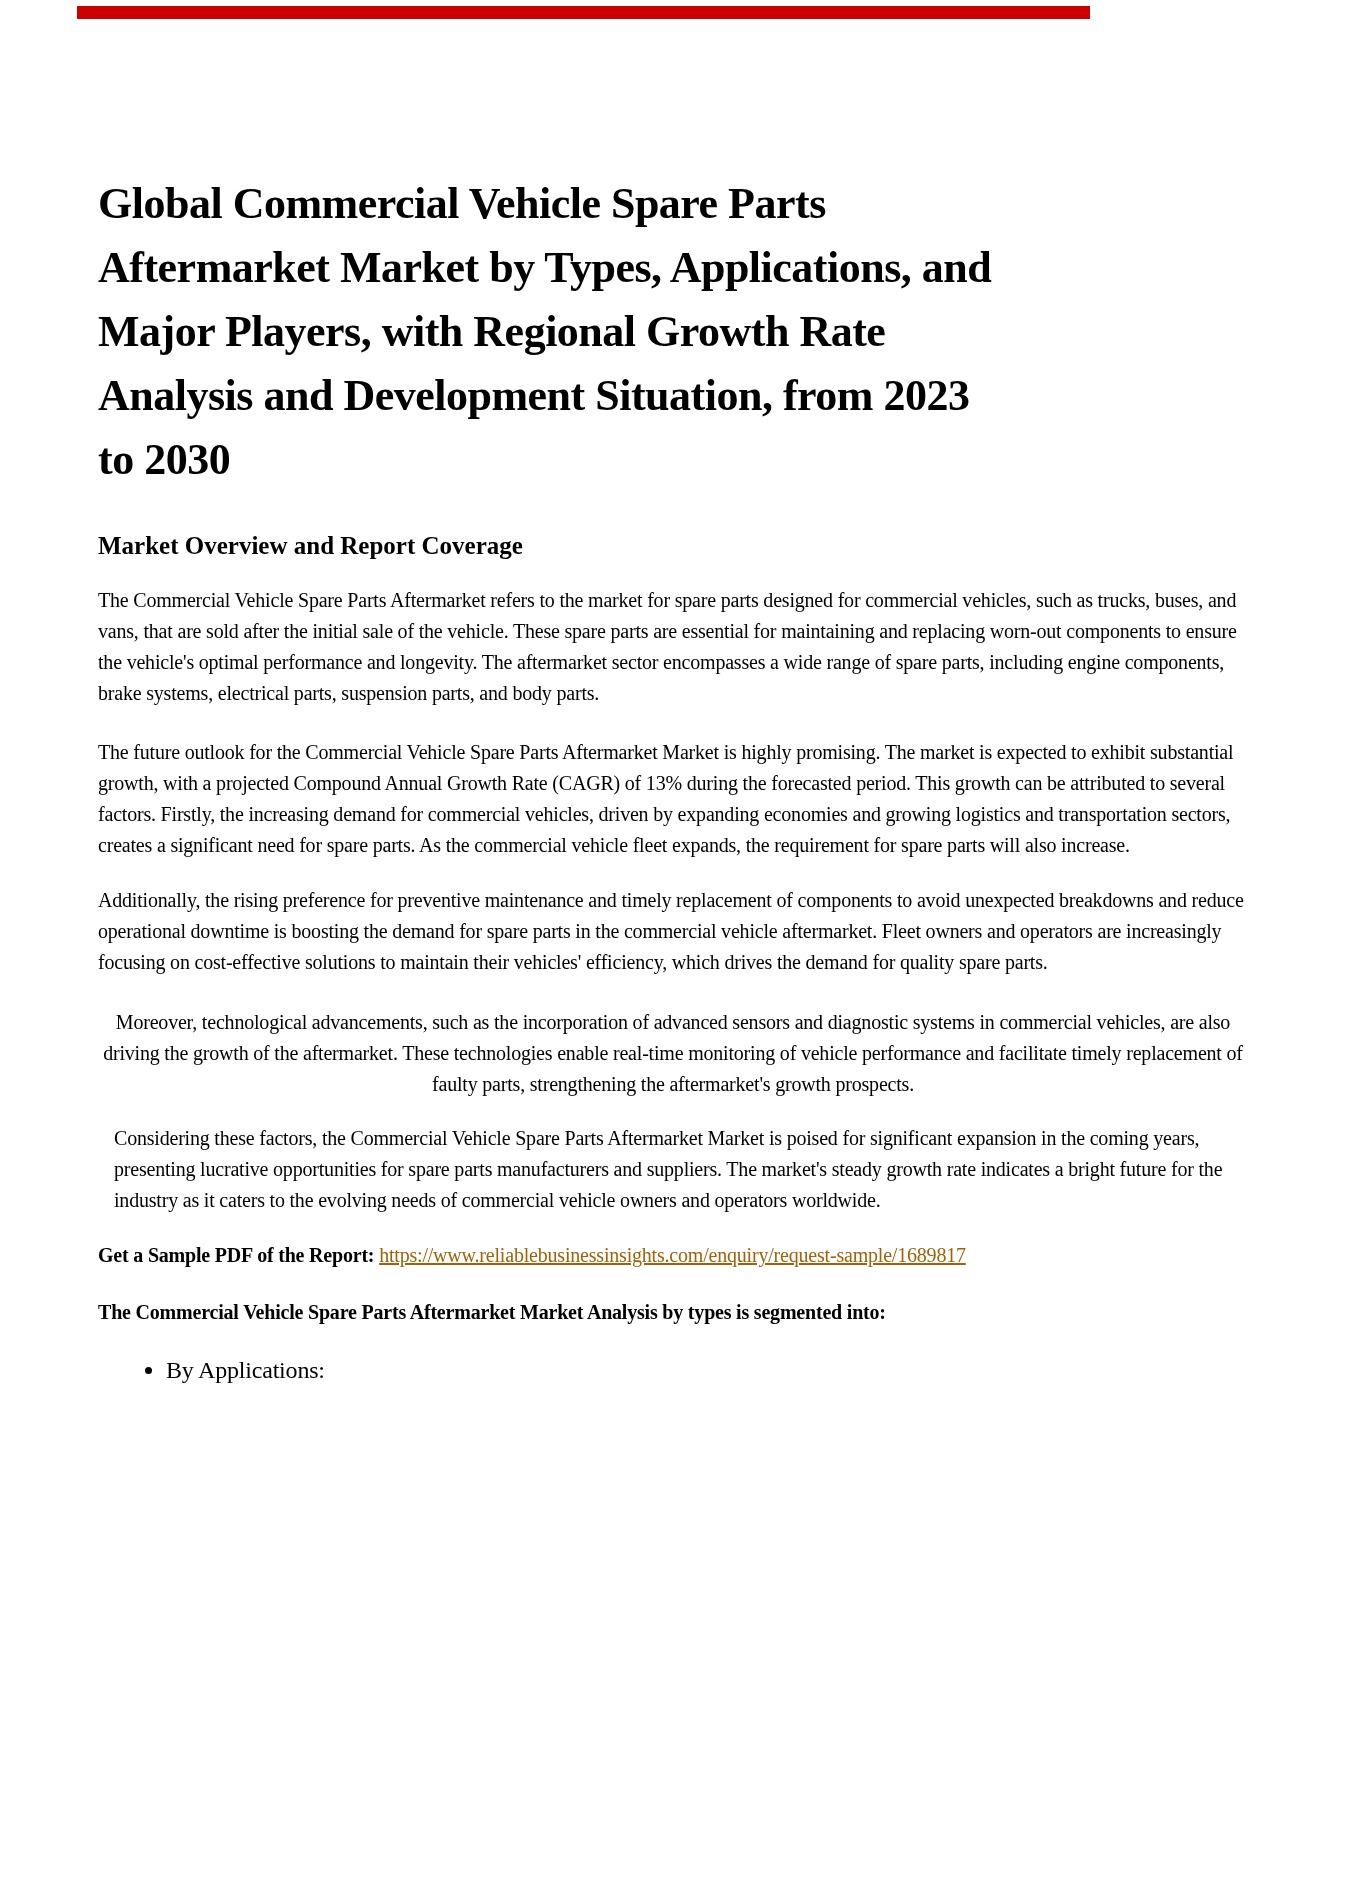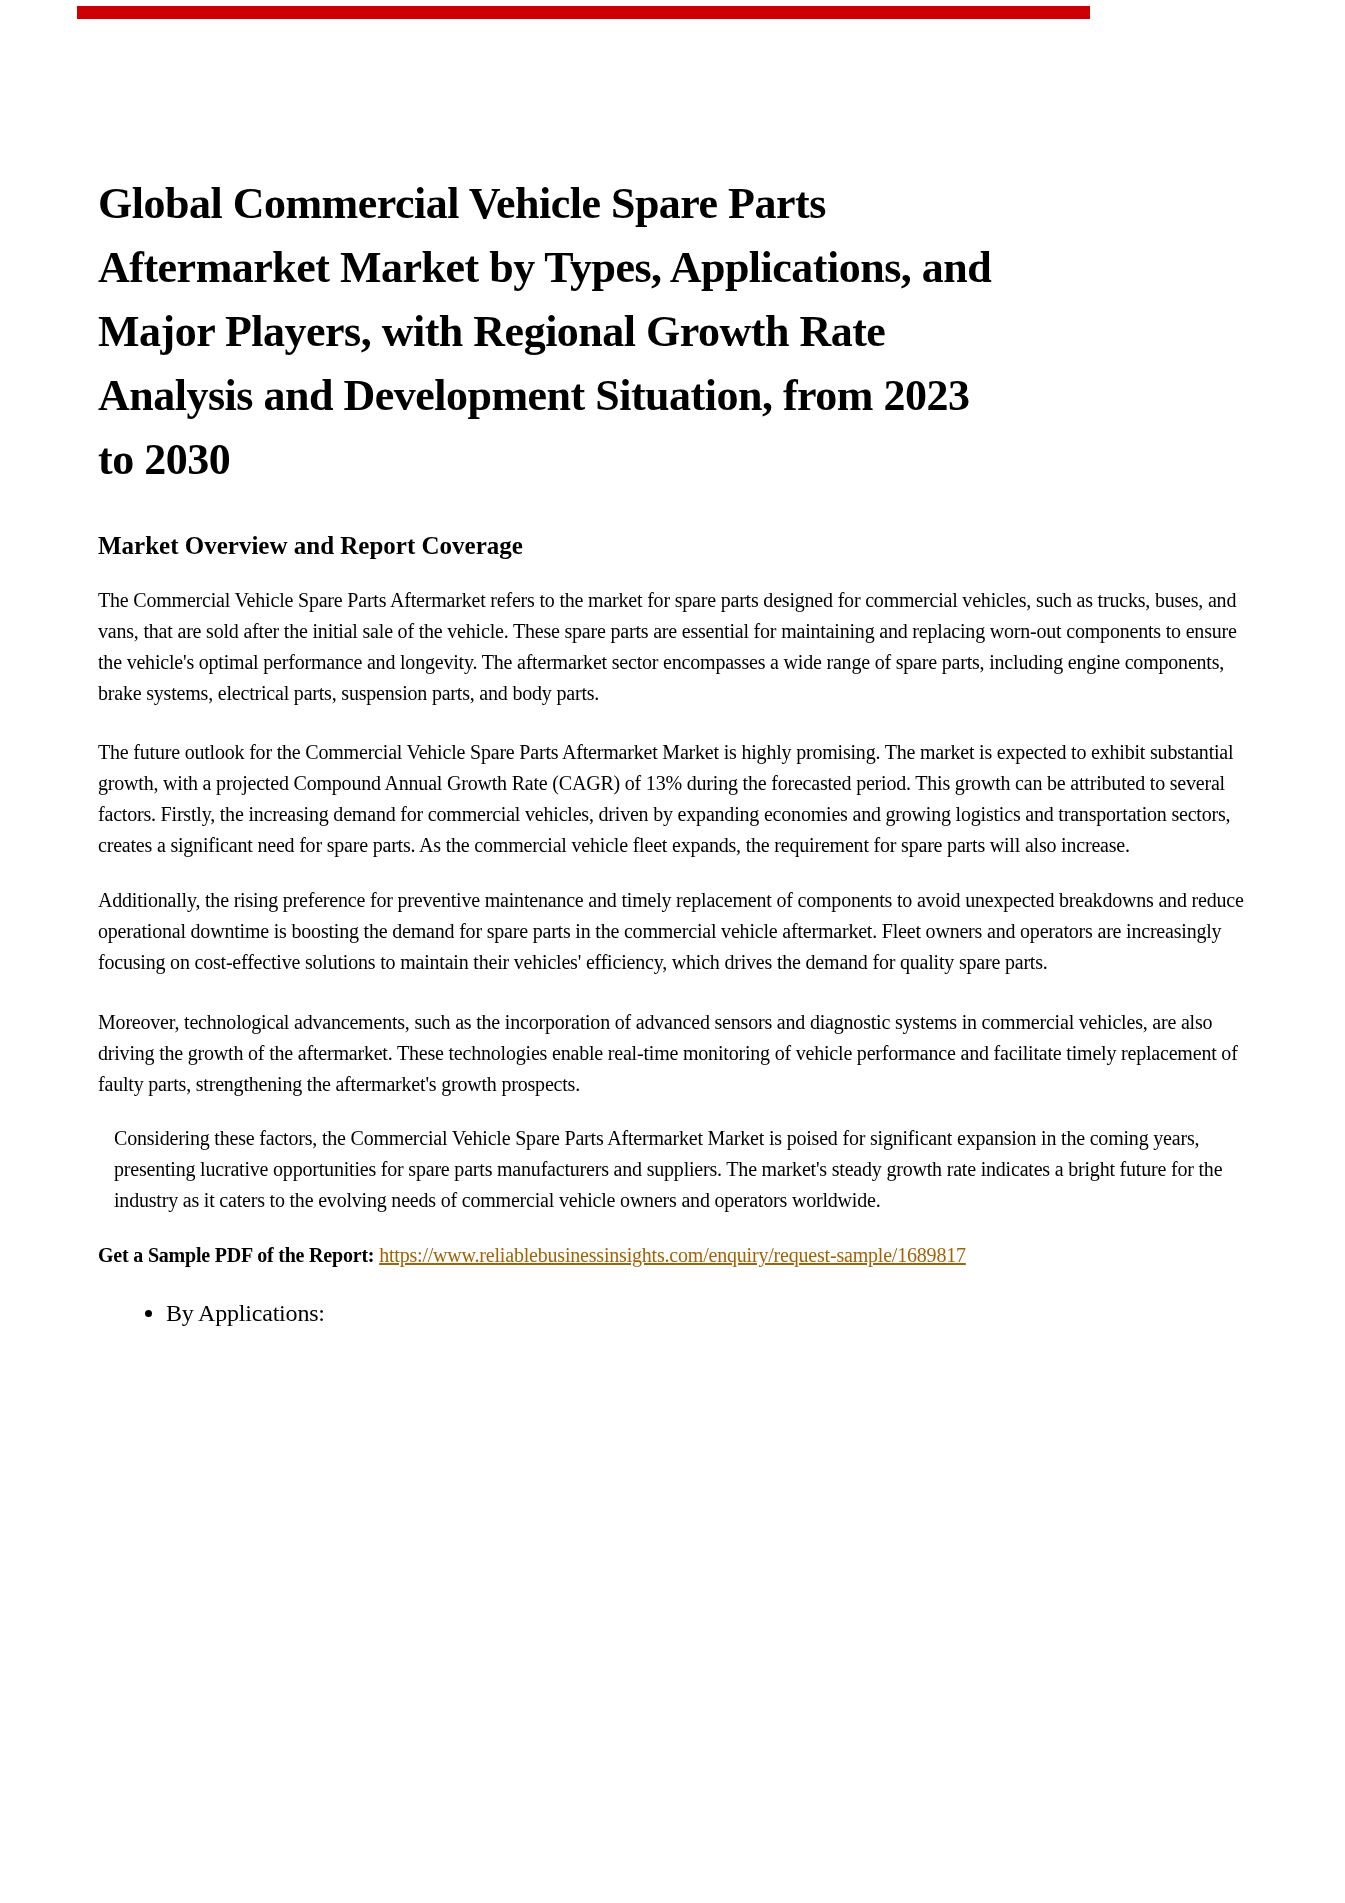--- a/index.html
+++ b/index.html
@@ -41,21 +41,21 @@
   }
   h2.seg-heading { margin-top: 85px; }
   p.body-par {
     margin: 24px 0 0 0;
     font-size: 20px;
     line-height: 31px;
     letter-spacing: -0.2px;
   }
   p.par-2 { margin-top: 28px; }
   p.par-3 { margin-top: 24px; }
-  p.par-4 { margin-top: 29px; }
+  p.par-4 { margin-top: 29px; text-align: center; }
   p.par-5 { margin-top: 23px; margin-left: 16px; }
   p.sample-line { margin-top: 24px; max-width: 1100px; }
   p.sample-line strong { font-weight: bold; }
   a.sample-link {
     color: #0000EE;
     text-decoration: underline;
     word-break: normal;
     overflow-wrap: normal;
   }
   p.segmentation-intro {
@@ -99,19 +99,20 @@
     <p class="body-par par-4">Moreover, technological advancements, such as the incorporation of advanced sensors and diagnostic systems in commercial vehicles, are also driving the growth of the aftermarket. These technologies enable real-time monitoring of vehicle performance and facilitate timely replacement of faulty parts, strengthening the aftermarket's growth prospects.</p>
 
     <p class="body-par par-5">Considering these factors, the Commercial Vehicle Spare Parts Aftermarket Market is poised for significant expansion in the coming years, presenting lucrative opportunities for spare parts manufacturers and suppliers. The market's steady growth rate indicates a bright future for the industry as it caters to the evolving needs of commercial vehicle owners and operators worldwide.</p>
 
     <p class="body-par sample-line">
       <strong>Get a Sample PDF of the Report:</strong>
       <a href="#" class="sample-link" style="color: #a16207;">https://www.reliablebusinessinsights.com/enquiry/request-sample/1689817</a>
     </p>
 
 
+    <p class="body-par segmentation-intro">The Commercial Vehicle Spare Parts Aftermarket Market Analysis by types is segmented into:</p>
 
     <ul class="segment-list">
       <li>By Applications:</li>
     </ul>
 
   </div>
 </div>
 
 </body></html>

